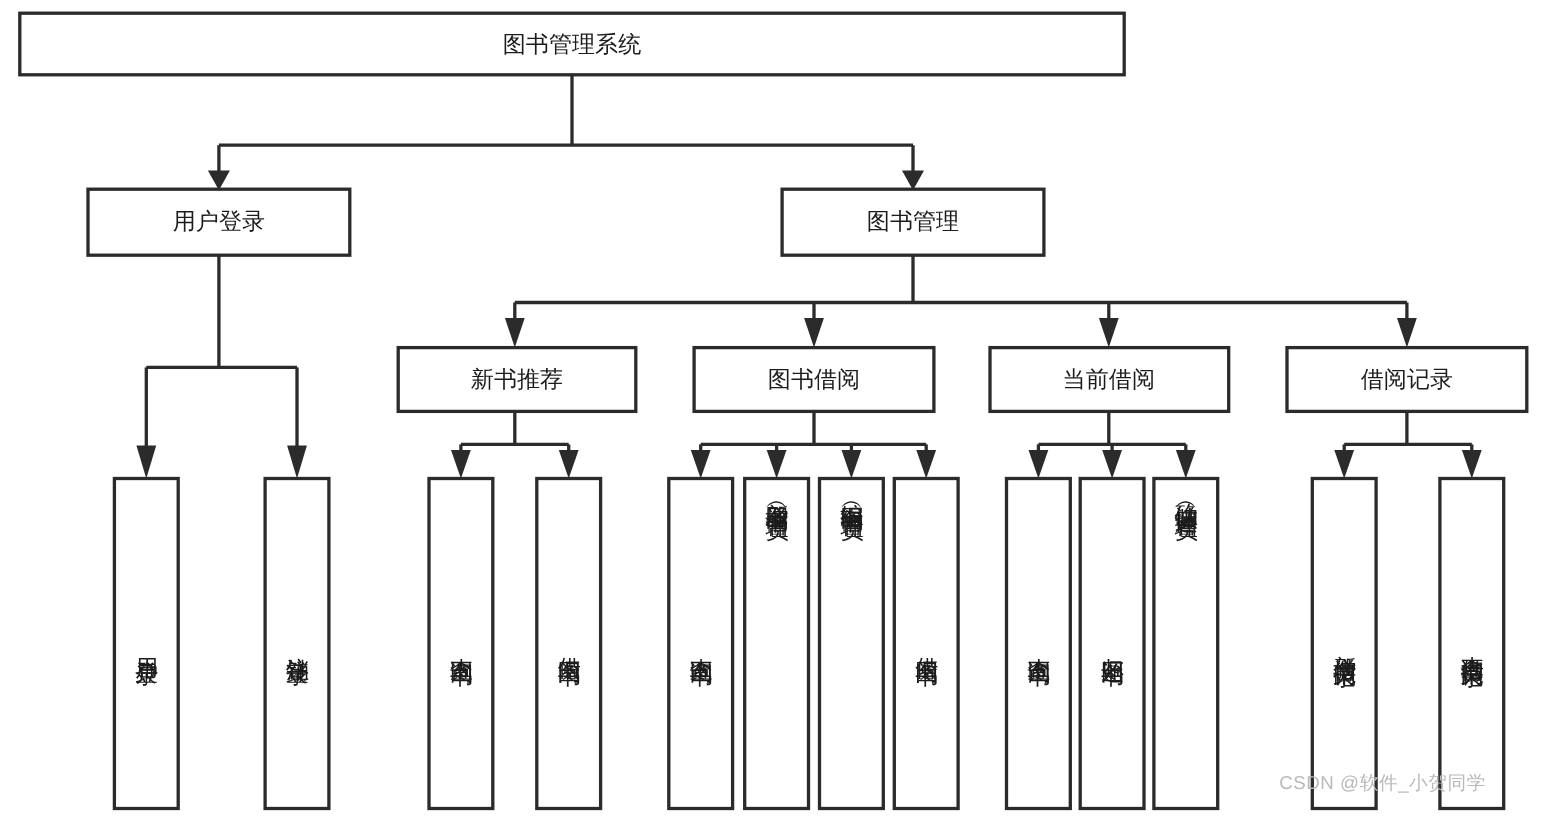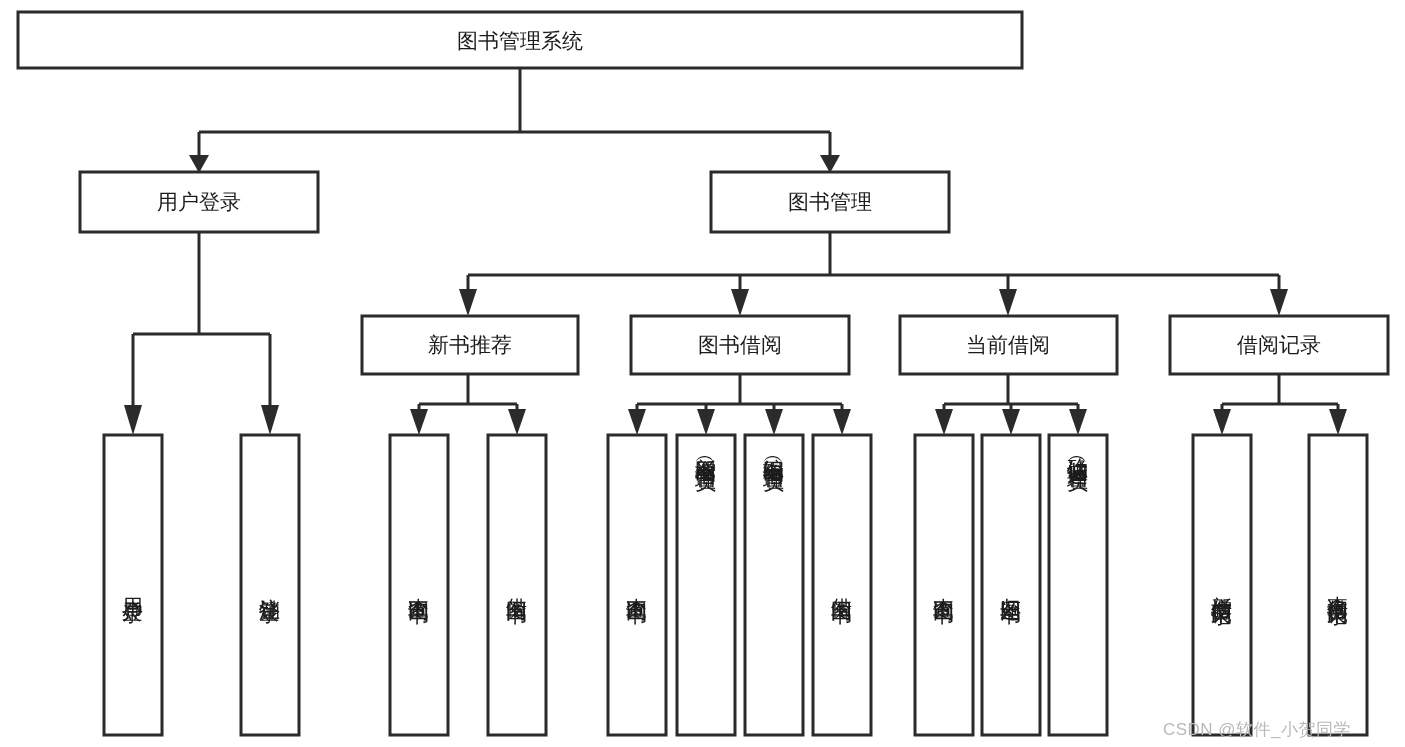--- a/index.html
+++ b/index.html
@@ -65,21 +65,21 @@
     font-size: 21px;
     line-height: 1;
     letter-spacing: 2px;
     color: #1c1c1c;
     white-space: nowrap;
     text-align: center;
   }
   .watermark {
     position: absolute;
     right: 8px;
-    bottom: 6px;
+    bottom: 24px;
     font-family: "Liberation Sans", "DejaVu Sans", sans-serif;
     font-size: 17px;
     color: #b9b9b9;
     letter-spacing: 0.5px;
     user-select: none;
   }
 </style>
 </head>
 <body>
 

